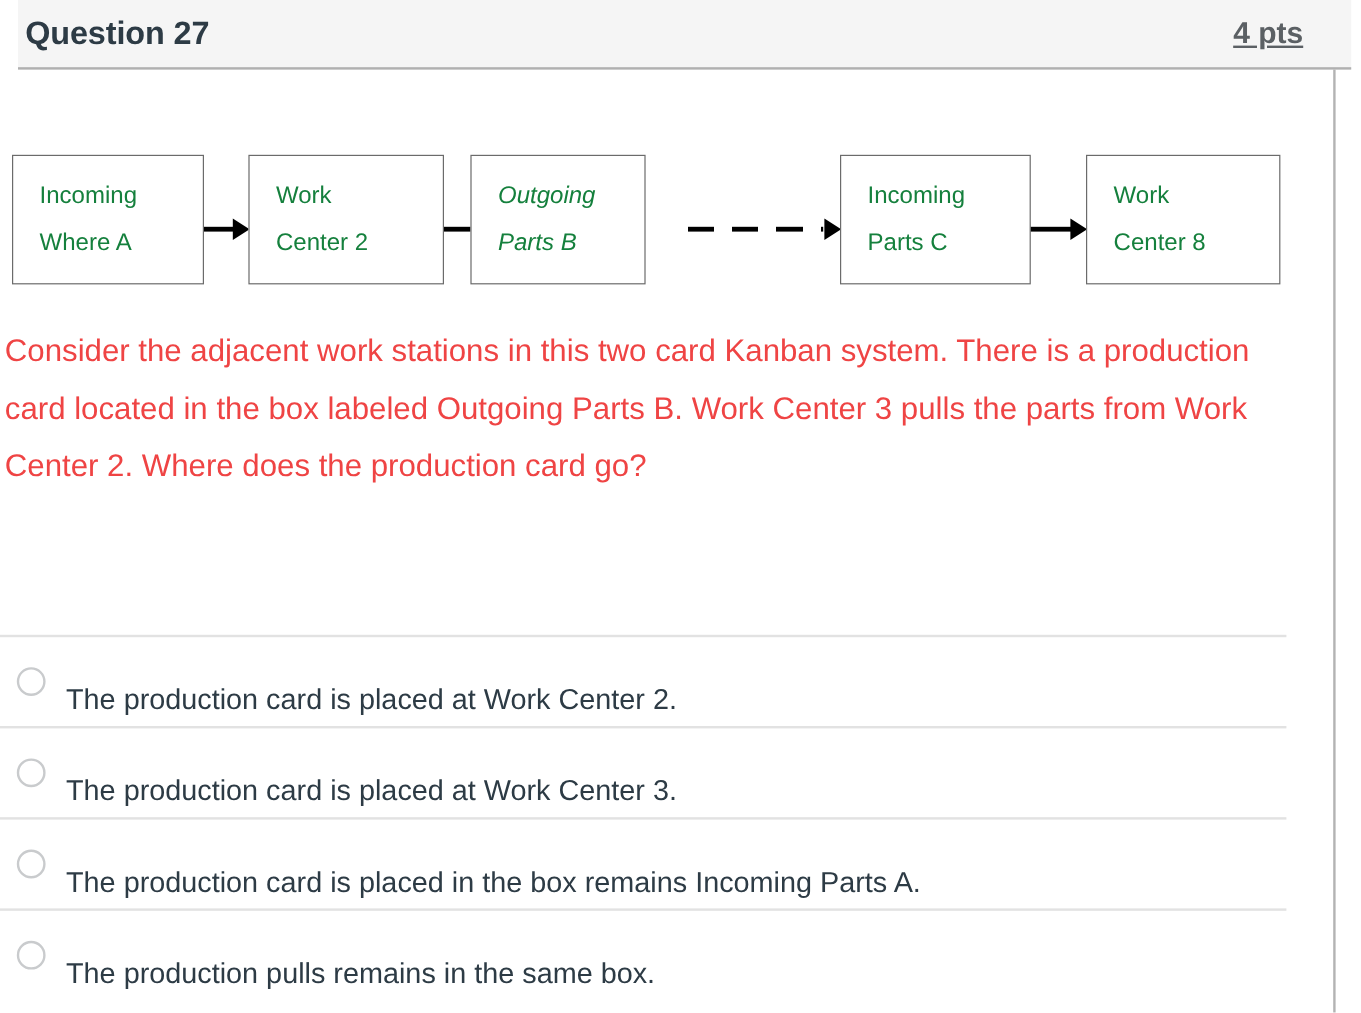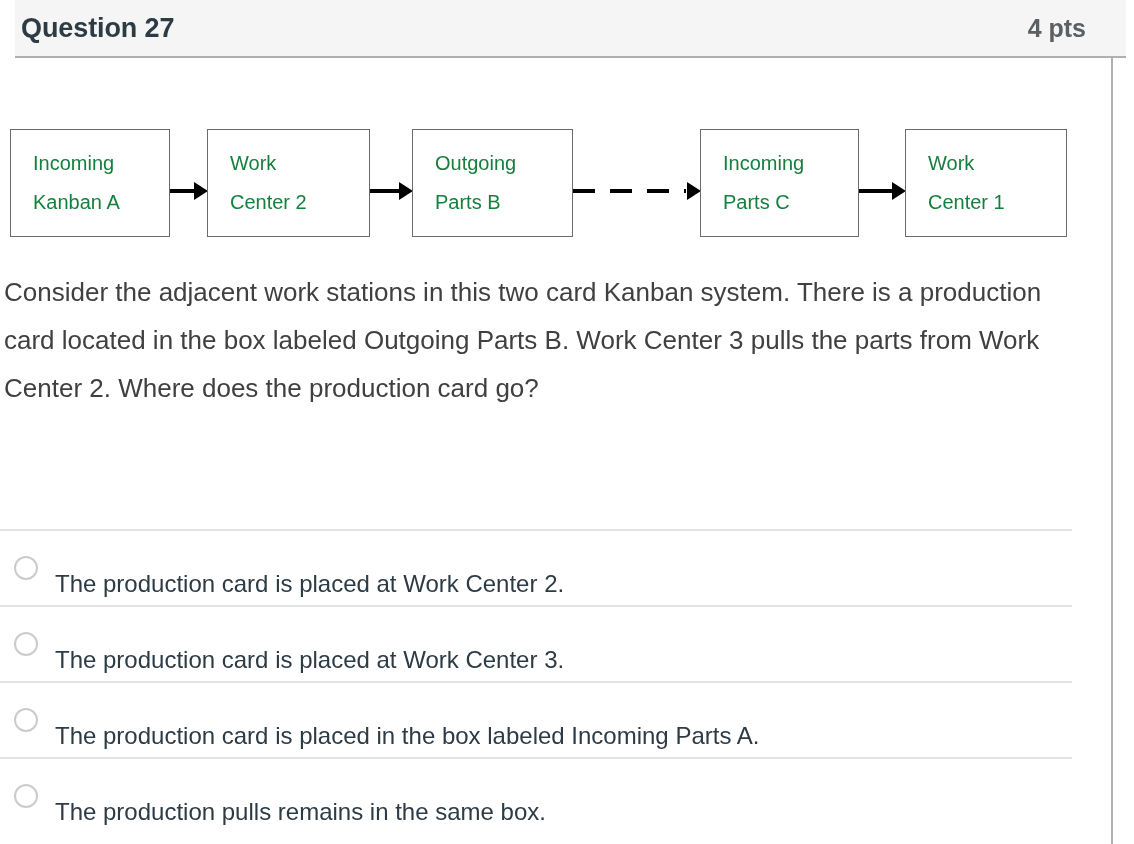--- a/index.html
+++ b/index.html
@@ -50,20 +50,21 @@
     font-weight: bold;
     color: #2d3b45;
     letter-spacing: -0.1px;
     line-height: 1;
   }
   .q-points {
     font-size: 25px;
     font-weight: bold;
     color: #5b6064;
     line-height: 1;
+    text-decoration: underline;
   }
 
   
   .diagram {
     position: absolute;
     left: 0;
     top: 118px;
     width: 1111px;
     height: 130px;
   }
@@ -75,21 +76,21 @@
     border: 1px solid #6b6b6b;
     padding: 14px 0 0 22px;
     font-size: 20px;
     color: #15803d;
     line-height: 1.95;
   }
   .node .ln { display: block; white-space: nowrap; }
 
   .node.n1 { left: 10px;  width: 160px; }
   .node.n2 { left: 207px; width: 163px; }
-  .node.n3 { left: 412px; width: 161px; }
+  .node.n3 { left: 392px; width: 146px; font-style: italic; }
   .node.n4 { left: 700px; width: 159px; }
   .node.n5 { left: 905px; width: 162px; }
 
   
   .arrow {
     position: absolute;
     top: 64px;
     height: 18px;
   }
   .arrow .shaft {
@@ -126,21 +127,21 @@
   }
 
   
   .q-body {
     position: absolute;
     left: 4px;
     top: 268px;
     width: 1075px;
     font-size: 26px;
     line-height: 48px;
-    color: #404040;
+    color: #ef4444;
   }
 
   
   .answers {
     position: absolute;
     left: 0;
     top: 529px;
     width: 1072px;
   }
   .answer-row {
@@ -177,21 +178,21 @@
 
   <div class="q-header">
     <div class="q-title">Question 27</div>
     <div class="q-points">4 pts</div>
   </div>
 
   <div class="diagram">
 
     <div class="node n1">
       <span class="ln">Incoming</span>
-      <span class="ln">Kanban A</span>
+      <span class="ln">Where A</span>
     </div>
 
     <div class="arrow a1">
       <span class="shaft"></span>
         <span class="head"></span>
     </div>
 
     <div class="node n2">
       <span class="ln">Work</span>
       <span class="ln">Center 2</span>
@@ -217,41 +218,41 @@
       <span class="ln">Parts C</span>
     </div>
 
     <div class="arrow a4">
       <span class="shaft"></span>
         <span class="head"></span>
     </div>
 
     <div class="node n5">
       <span class="ln">Work</span>
-      <span class="ln">Center 1</span>
+      <span class="ln">Center 8</span>
     </div>
   </div>
 
   <div class="q-body">Consider the adjacent work stations in this two card Kanban system. There is a production card located in the box labeled Outgoing Parts B. Work Center 3 pulls the parts from Work Center 2. Where does the production card go?</div>
 
   <div class="answers">
 
     <div class="answer-row">
       <span class="radio"></span>
       <span class="answer-text">The production card is placed at Work Center 2.</span>
     </div>
 
     <div class="answer-row">
       <span class="radio"></span>
       <span class="answer-text">The production card is placed at Work Center 3.</span>
     </div>
 
     <div class="answer-row">
       <span class="radio"></span>
-      <span class="answer-text">The production card is placed in the box labeled Incoming Parts A.</span>
+      <span class="answer-text">The production card is placed in the box remains Incoming Parts A.</span>
     </div>
 
     <div class="answer-row">
       <span class="radio"></span>
       <span class="answer-text">The production pulls remains in the same box.</span>
     </div>
 
   </div>
 
 </div>

